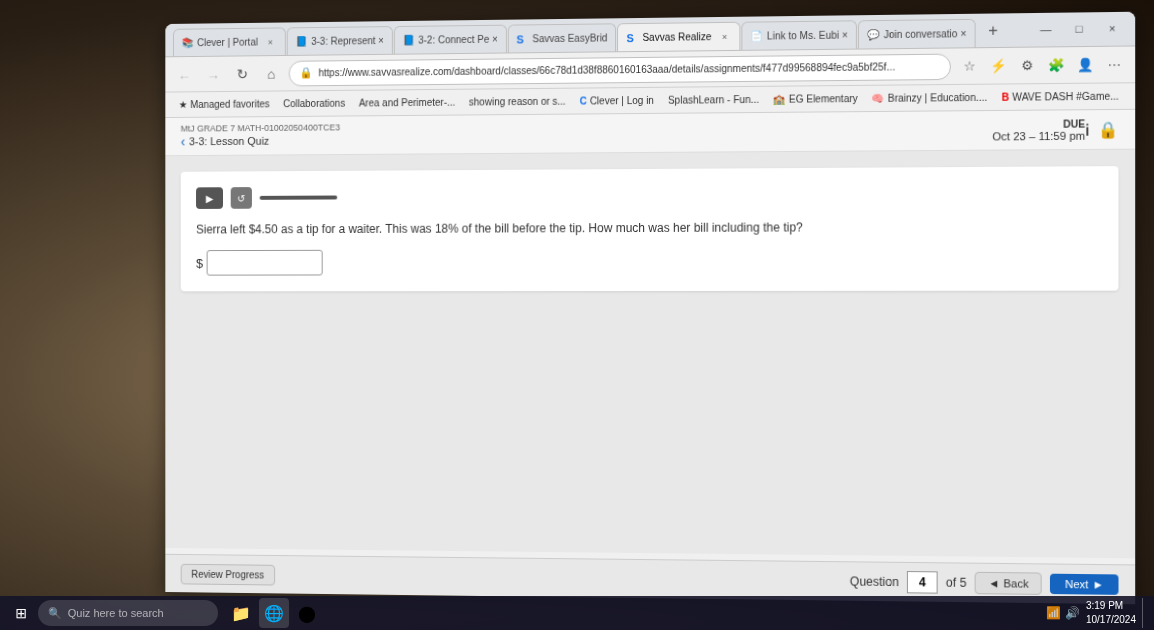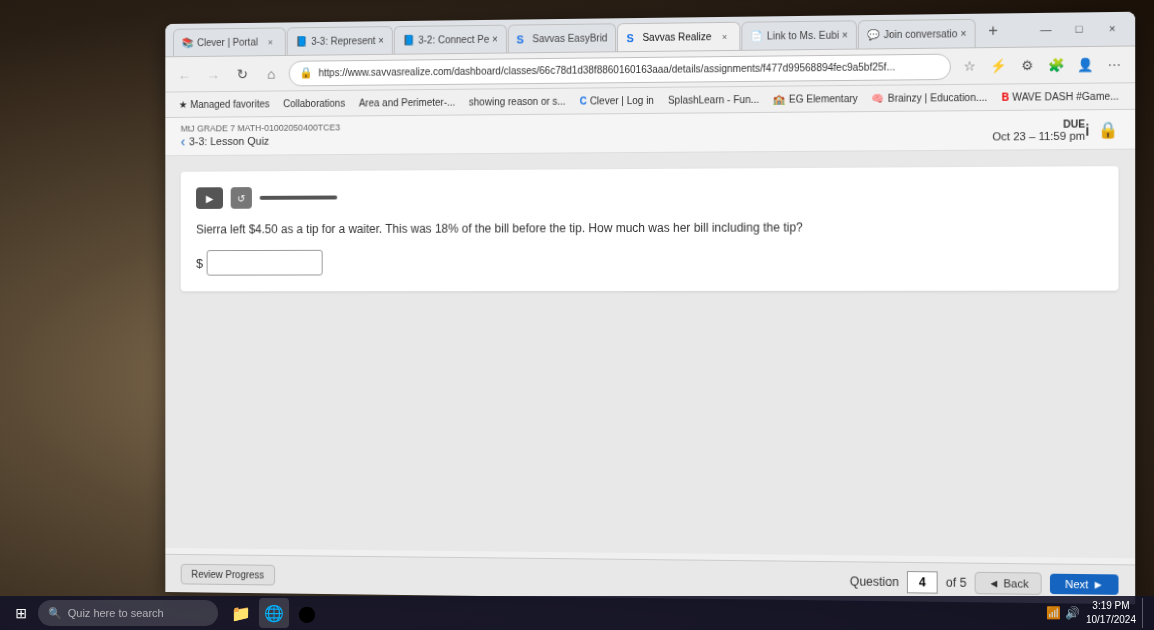--- a/index.html
+++ b/index.html
@@ -484,21 +484,21 @@
     .taskbar-right {
       margin-left: auto;
       display: flex;
       align-items: center;
       gap: 6px;
       color: white;
       font-size: 10px;
     }
 
     .taskbar-clock {
-      text-align: center;
+      text-align: left;
       line-height: 1.4;
     }
 
     .system-icons {
       display: flex;
       gap: 4px;
       align-items: center;
       color: rgba(255,255,255,0.8);
       font-size: 12px;
     }

